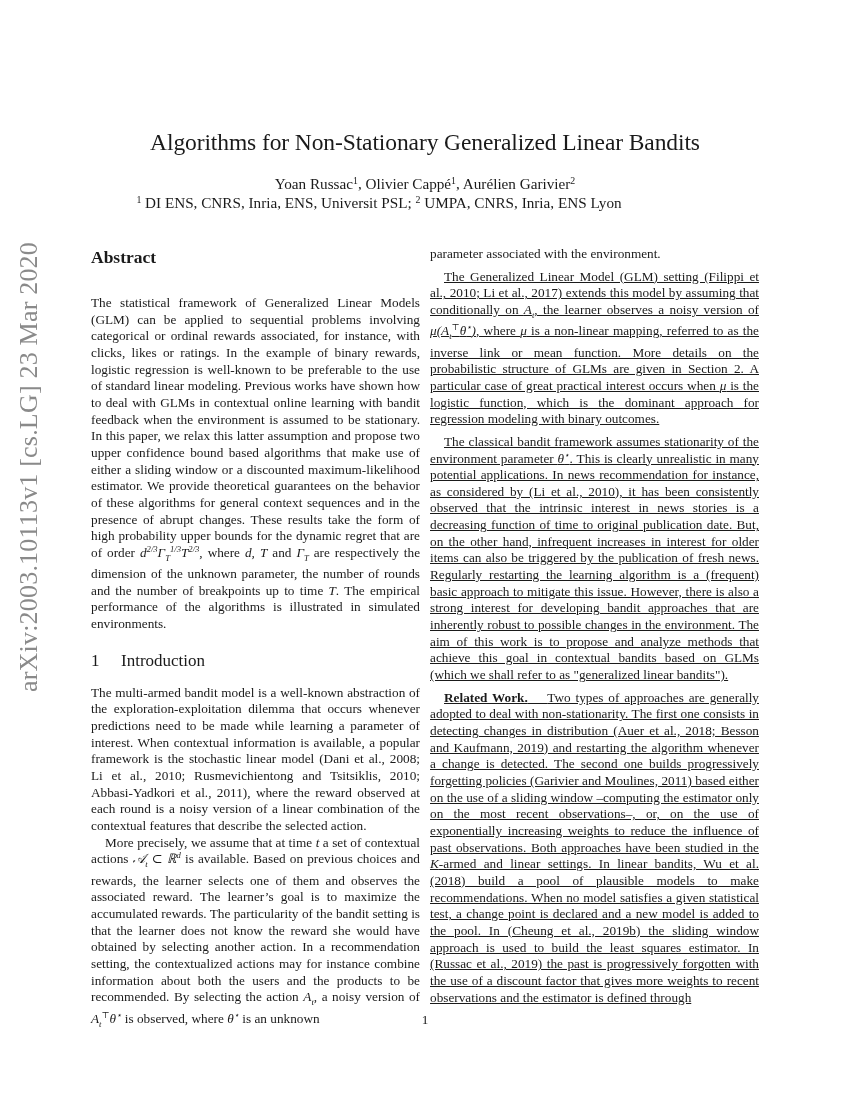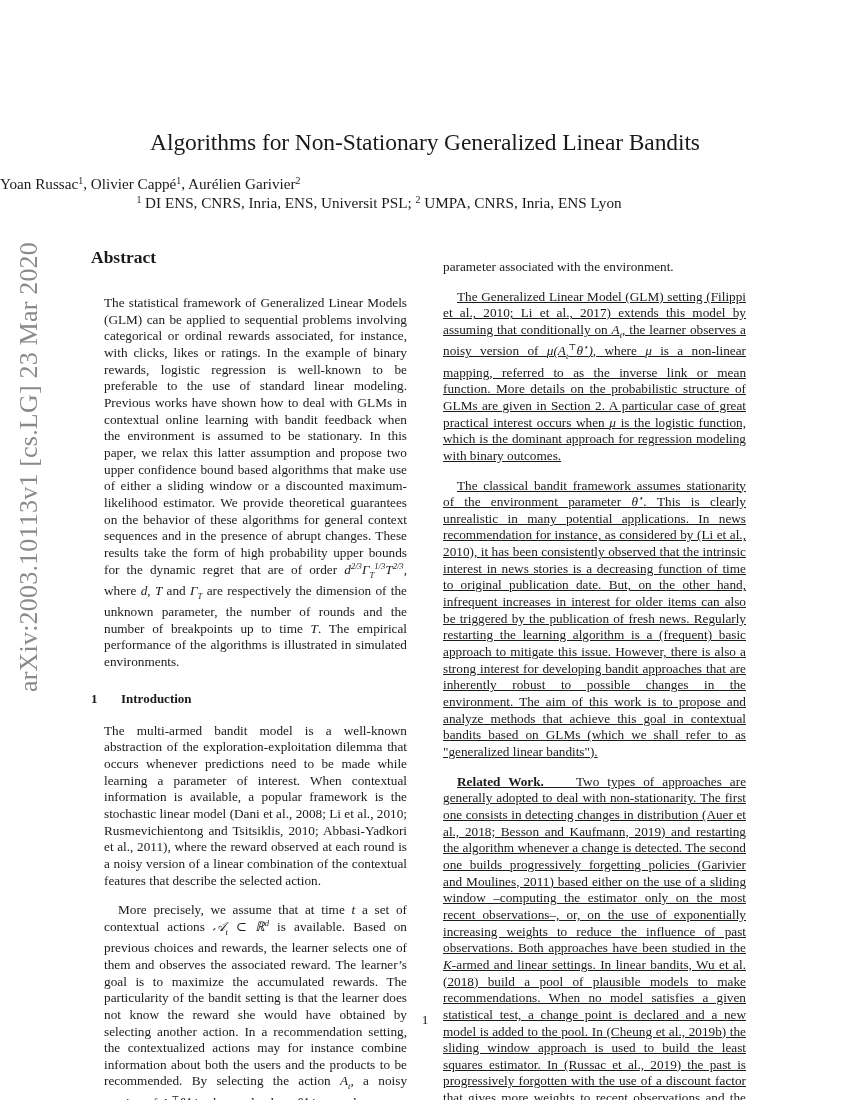--- a/index.html
+++ b/index.html
@@ -1,32 +1,32 @@
 <!DOCTYPE html>
 <html><head>
 <meta charset="utf-8">
 <style>
   html, body { margin:0; padding:0; background:#ffffff; }
   body { width:850px; height:1100px; position:relative; overflow:hidden;
          font-family:"Liberation Serif","DejaVu Serif",serif; color:#1a1a1a; }
   .title { position:absolute; top:128px; left:0; width:850px; text-align:center;
            font-size:23.5px; line-height:28px; letter-spacing:-0.1px; }
-  .authors { position:absolute; top:174px; left:0; width:850px; 
+  .authors { position:absolute; top:174px; left:0; width:850px; text-align:center;
              font-size:15.2px; line-height:19px; }
   .affil { position:absolute; top:193px; left:0; width:758px; text-align:center;
            font-size:15.2px; line-height:19px; }
   sup { font-size:0.65em; line-height:0; vertical-align:0.55em; }
   .col { position:absolute; width:329px; font-size:13.25px; line-height:16.65px;
          text-align:justify; hyphens:manual; }
   .col-left { left:91px; top:246px; }
   .col-right { left:430px; top:246px; }
   .h-abstract { font-weight:bold; font-size:17.5px; line-height:22px; margin:0 0 27px 0; }
-  .h-section { font-weight:bold; font-size:13px; line-height:22px; margin:17px 0 13px 0; }
+  .h-section { font-weight:normal; font-size:17px; line-height:22px; margin:17px 0 13px 0; }
   .h-section .num { display:inline-block; width:30px; }
-  p { margin:13px; }
+  p { margin:0; }
   p.indent { text-indent:14px; }
   p.gap { margin-top:6px;text-decoration:underline; }
   .para-head { font-weight:bold; }
   .math { font-style:italic; }
   .arxiv { position:absolute; left:9px; top:292px; width:40px; height:400px; }
   .arxiv span { position:absolute; left:-180px; top:180px; width:400px; height:40px;
                 transform:rotate(-90deg); transform-origin:center center;
                 color:#8a8a8a; font-size:26px; line-height:40px; white-space:nowrap;
                 text-align:center; letter-spacing:0.2px; }
   .pagenum { position:absolute; top:1012px; left:0; width:850px; text-align:center; font-size:13.3px; }

